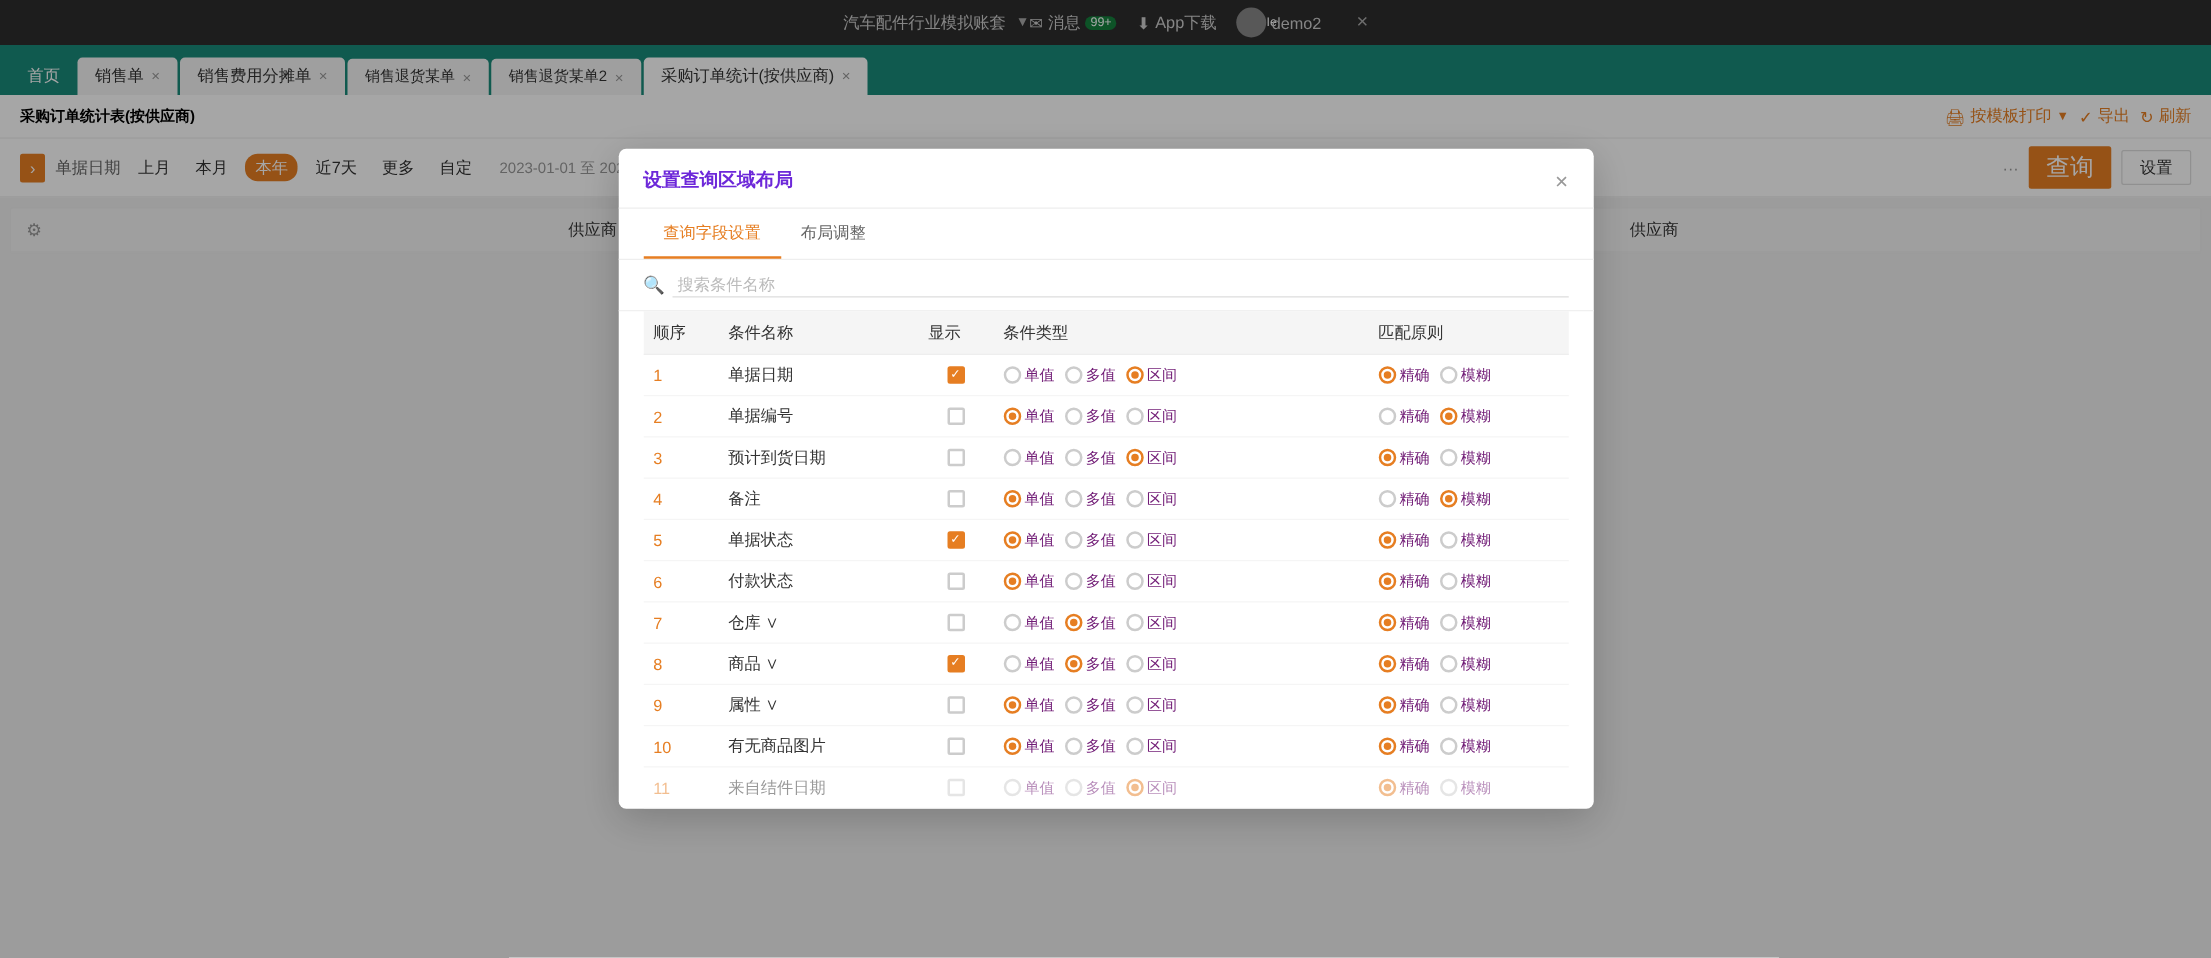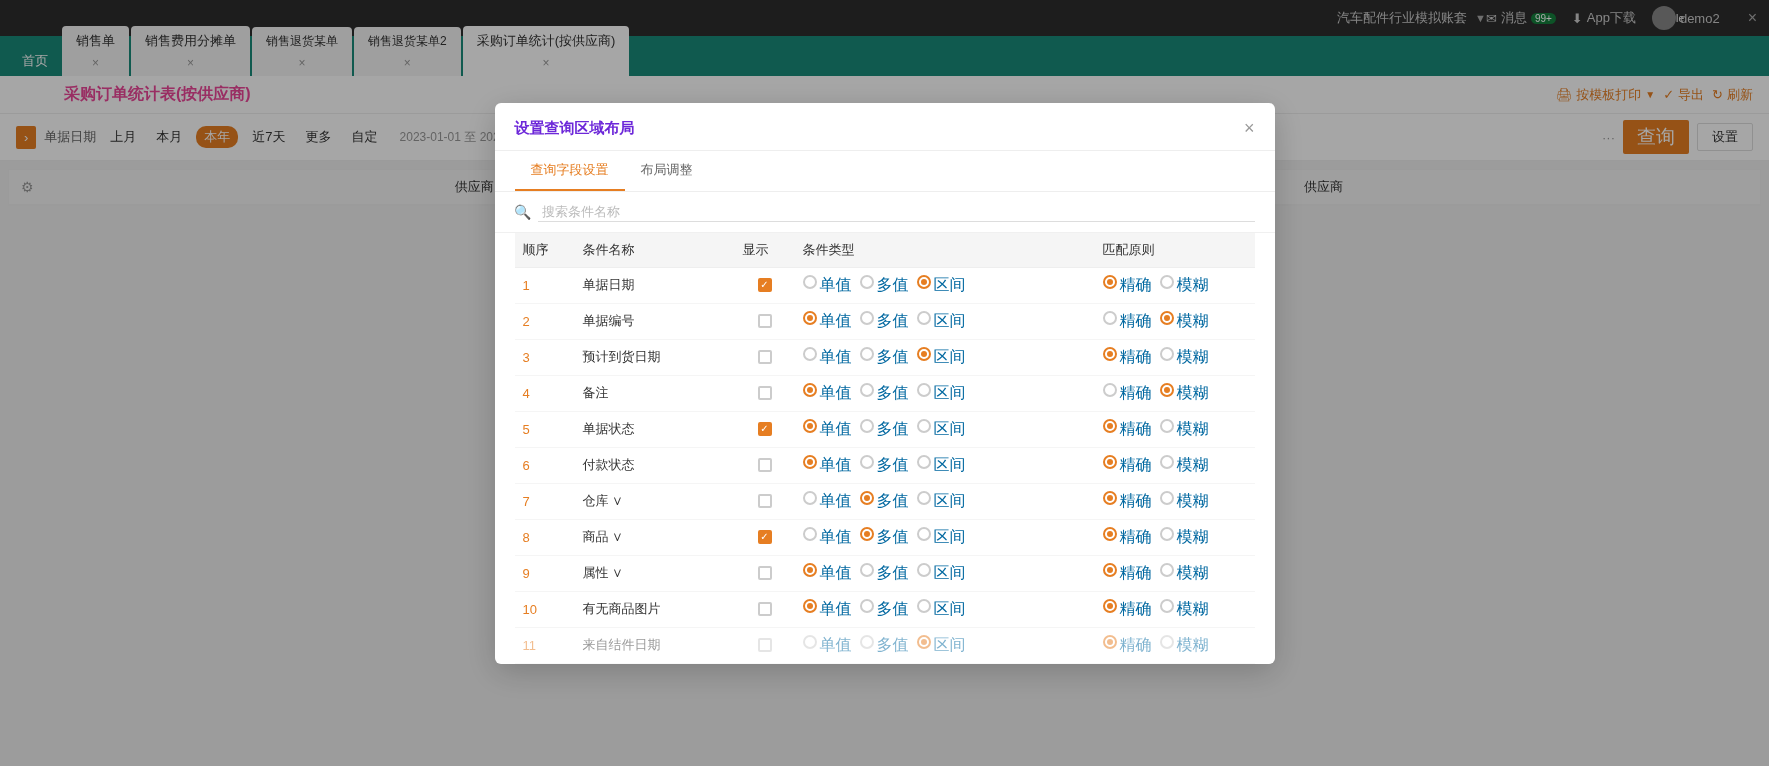--- a/index.html
+++ b/index.html
@@ -5,21 +5,21 @@
     * { box-sizing: border-box; margin: 0; padding: 0; }
     body { font-family: 'Microsoft YaHei', Arial, sans-serif; font-size: 13px; background: #f0f0f0; overflow: hidden; }
 
     
     .top-bar {
       background: #2d2d2d;
       height: 36px;
       display: flex;
       align-items: center;
       padding: 0 12px;
-      justify-content: flex-end;
+      justify-content: center;
       color: #ccc;
     }
     .top-bar-left { display: flex; align-items: center; gap: 8px; font-size: 13px; }
     .top-bar-right { display: flex; align-items: center; gap: 16px; font-size: 13px; }
     .top-bar-right .msg-btn { display: flex; align-items: center; gap: 4px; cursor: pointer; }
     .top-bar-right .badge {
       background: #15803d; color: white; border-radius: 8px;
       font-size: 10px; padding: 0 4px; min-width: 16px; text-align: center;
     }
     .top-bar-right .app-btn { display: flex; align-items: center; gap: 4px; cursor: pointer; }
@@ -39,36 +39,35 @@
       background: #f5f5f5;
       border-radius: 4px 4px 0 0;
       padding: 6px 14px;
       font-size: 13px;
       cursor: pointer;
       display: flex;
       align-items: center;
       gap: 6px;
       margin-right: 2px;
       color: #333;
-      flex-direction: column;
     }
     .tab-item.active { background: #fff; }
     .tab-close { color: #999; font-size: 12px; }
     .tab-home { padding: 6px 14px; color: white; font-size: 13px; cursor: pointer; }
 
     
     .page-header {
       background: white;
       padding: 8px 16px;
       display: flex;
       align-items: center;
       justify-content: space-between;
       border-bottom: 1px solid #eee;
     }
-    .page-title { font-size: 16px; font-weight: bold; color: #ec4899; margin-left: 48px; }
+    .page-title { font-size: 12px; font-weight: bold; color: #000000; }
     .header-actions { display: flex; align-items: center; gap: 8px; }
     .btn-print { display: flex; align-items: center; gap: 4px; color: #e67e22; font-size: 13px; cursor: pointer; border: none; background: none; }
     .btn-export { display: flex; align-items: center; gap: 4px; color: #e67e22; font-size: 13px; cursor: pointer; border: none; background: none; }
     .btn-refresh { display: flex; align-items: center; gap: 4px; color: #e67e22; font-size: 13px; cursor: pointer; border: none; background: none; }
 
     
     .filter-bar {
       background: white;
       padding: 6px 16px;
       display: flex;
@@ -187,21 +186,21 @@
       grid-template-columns: 60px 160px 60px 1fr 160px;
       padding: 7px 0;
       border-bottom: 1px solid #f5f5f5;
       align-items: center;
     }
     .dt-cell { padding: 0 8px; display: flex; align-items: center; font-size: 13px; color: #333; }
     .dt-num { color: #e67e22; font-weight: 500; }
 
     
     .radio-group { display: flex; align-items: center; gap: 8px; }
-    .radio-item { display: flex; gap: 3px; font-size: 16px; color: #0369a1; cursor: pointer; }
+    .radio-item { display: flex; align-items: center; gap: 3px; font-size: 12px; color: #701a75; cursor: pointer; }
     .radio-circle {
       width: 14px; height: 14px; border-radius: 50%; border: 2px solid #ccc;
       display: flex; align-items: center; justify-content: center;
       flex-shrink: 0;
     }
     .radio-circle.checked { border-color: #e67e22; }
     .radio-circle.checked::after {
       content: ''; width: 6px; height: 6px; border-radius: 50%; background: #e67e22;
     }
     .checkbox-item {

